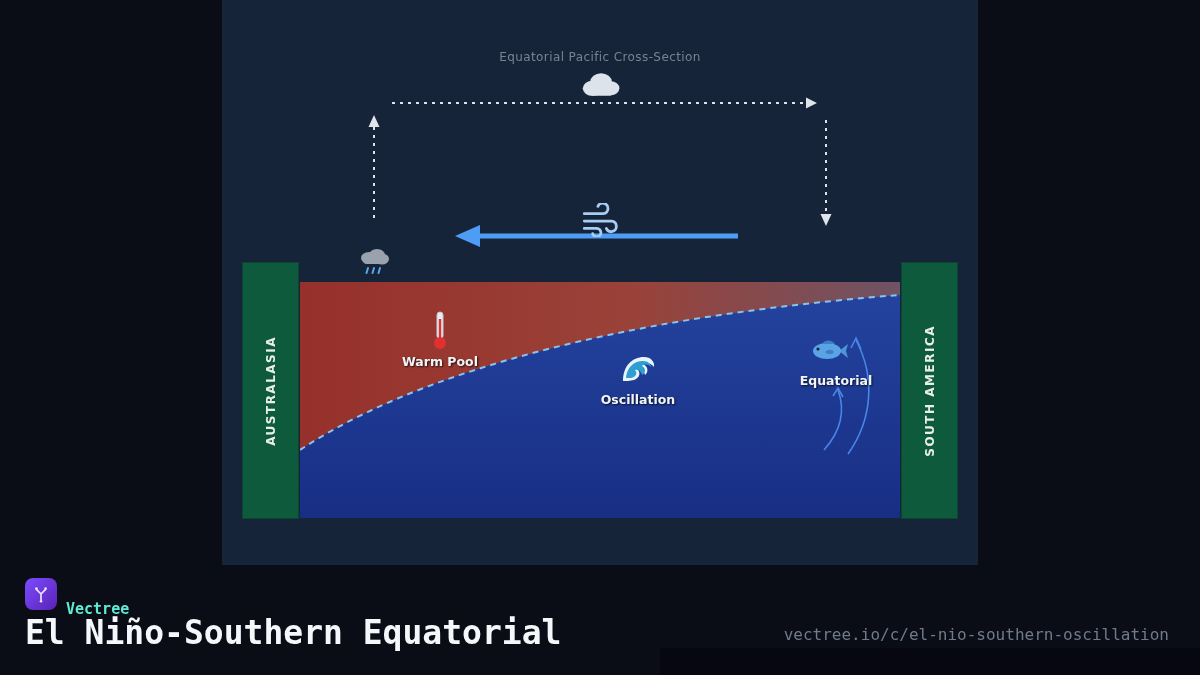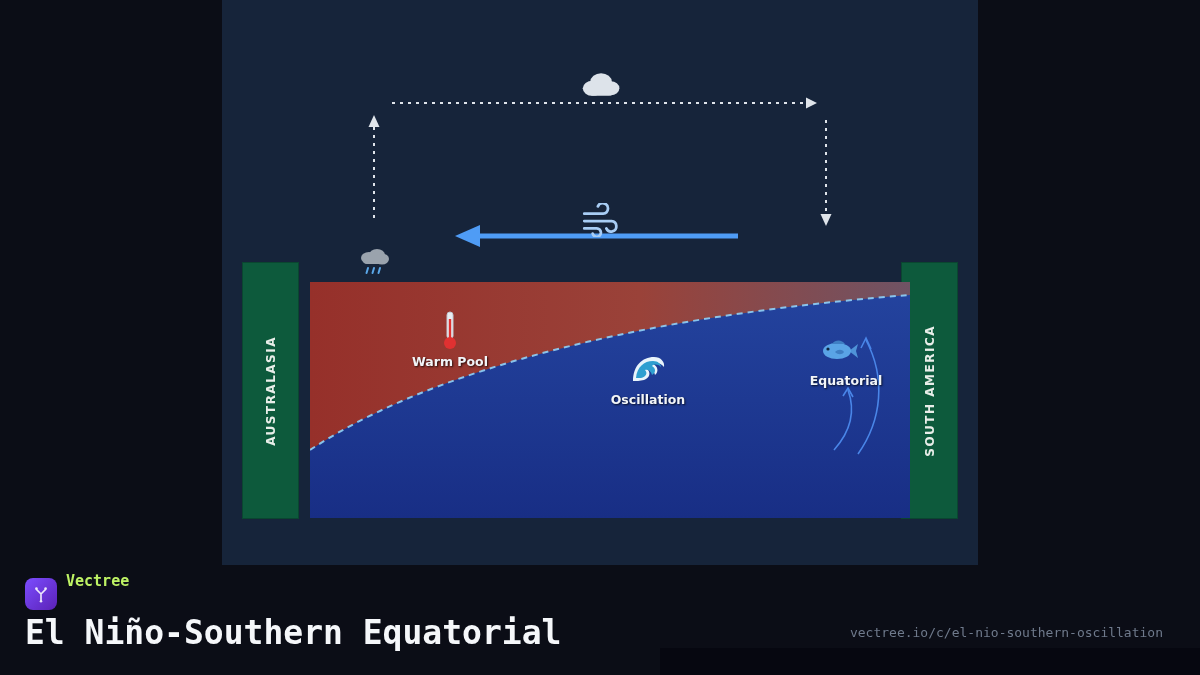--- a/index.html
+++ b/index.html
@@ -20,46 +20,47 @@
   .icon-box{position:absolute;}
   .flow-label{position:absolute;left:0;width:100%;text-align:center;font-size:12.5px;
     font-weight:bold;color:var(--text-light);text-shadow:1px 1px 2px rgba(0,0,0,.8);}
   .flow-label.walker{top:110px;}
   .flow-label.trade{top:251px;}
   .land{position:absolute;top:262px;width:57px;height:257px;background:var(--land-green);
     border:1px solid #0a4630;display:flex;align-items:center;justify-content:center;}
   .land.left{left:20px;} .land.right{left:679px;}
   .land span{writing-mode:vertical-rl;transform:rotate(180deg);font-size:12px;font-weight:bold;
     letter-spacing:1.5px;color:#e8eee9;white-space:nowrap;}
-  .ocean{position:absolute;left:88px;top:282px;width:708px;height:236px;overflow:hidden;}
+  .ocean{position:absolute;left:78px;top:282px;width:708px;height:236px;overflow:hidden;}
   .ocean-svg{position:absolute;inset:0;}
   .ocean-label{position:absolute;text-align:center;font-size:12.5px;font-weight:bold;
     color:var(--text-light);text-shadow:1px 1px 2px rgba(0,0,0,.75);}
   .lbl-warm{left:90px;top:72px;width:100px;}
   .lbl-thermo{left:283px;top:110px;width:110px;}
   .lbl-upwell{left:486px;top:91px;width:100px;}
   .lbl-cold{left:0;top:192px;width:100%;font-size:15px;letter-spacing:6px;
     color:rgba(155,166,192,.42);text-shadow:1px 1px 2px rgba(0,0,0,.5);}
   .footer-logo{position:absolute;left:25px;top:578px;width:32px;height:32px;border-radius:8px;
     background:linear-gradient(135deg,#7c4dff,#5b21b6);display:flex;align-items:center;justify-content:center;}
-  .brand-name{position:absolute;left:66px;top:572px;font-family:"DejaVu Sans Mono",monospace;
-    font-size:15px;font-weight:bold;color:#bef264;}
+  .brand-name{position:absolute;left:66px;top:600px;font-family:"DejaVu Sans Mono",monospace;
+    font-size:15px;font-weight:bold;color:#5eead4;}
   .page-title{position:absolute;left:25px;top:613px;font-family:"DejaVu Sans Mono",monospace;
     font-size:33px;font-weight:bold;color:#f5f7fa;white-space:nowrap;}
-  .page-url{position:absolute;right:37px;top:625px;font-family:"DejaVu Sans Mono",monospace;
-    font-size:13px;color:var(--url-text);}
+  .page-url{position:absolute;right:31px;top:625px;font-family:"DejaVu Sans Mono",monospace;
+    font-size:16px;color:var(--url-text);}
   .bottom-strip{position:absolute;left:660px;top:648px;right:0;bottom:0;background:#060710;}
 </style>
 </head>
 <body>
 
 <div class="stage">
 
   <div class="panel">
 
+    <div class="diagram-subtitle">Equatorial Pacific Cross-Section</div>
 
     <svg class="flow-svg" width="756" height="565" viewBox="0 0 756 565">
 
       <path d="M170 103 H584" stroke="#dfe4ea" stroke-width="2" stroke-dasharray="3 5" fill="none"></path>
       <polygon points="584,97.5 595,103 584,108.5" fill="#dfe4ea"></polygon>
 
       <path d="M152 218 V125" stroke="#dfe4ea" stroke-width="2" stroke-dasharray="3 5" fill="none"></path>
       <polygon points="146.5,127 152,115 157.5,127" fill="#dfe4ea"></polygon>
 
       <path d="M604 120 V216" stroke="#dfe4ea" stroke-width="2" stroke-dasharray="3 5" fill="none"></path>

